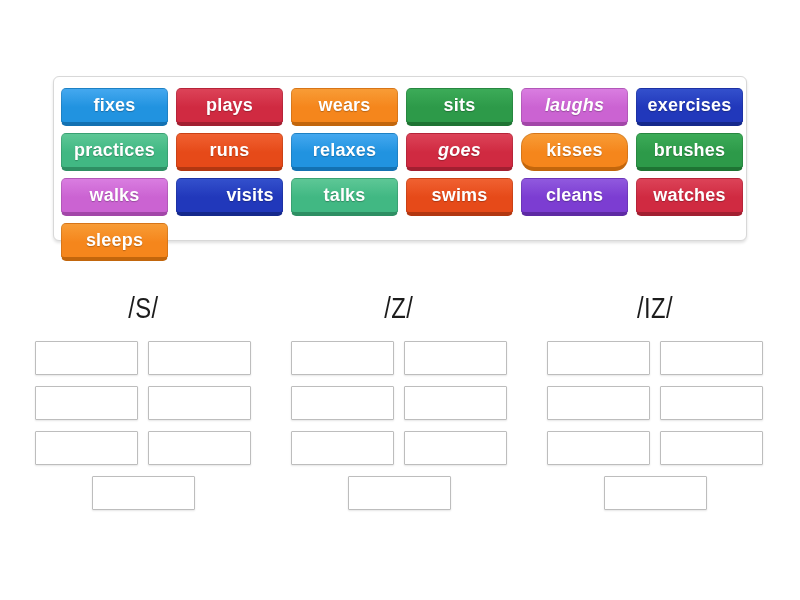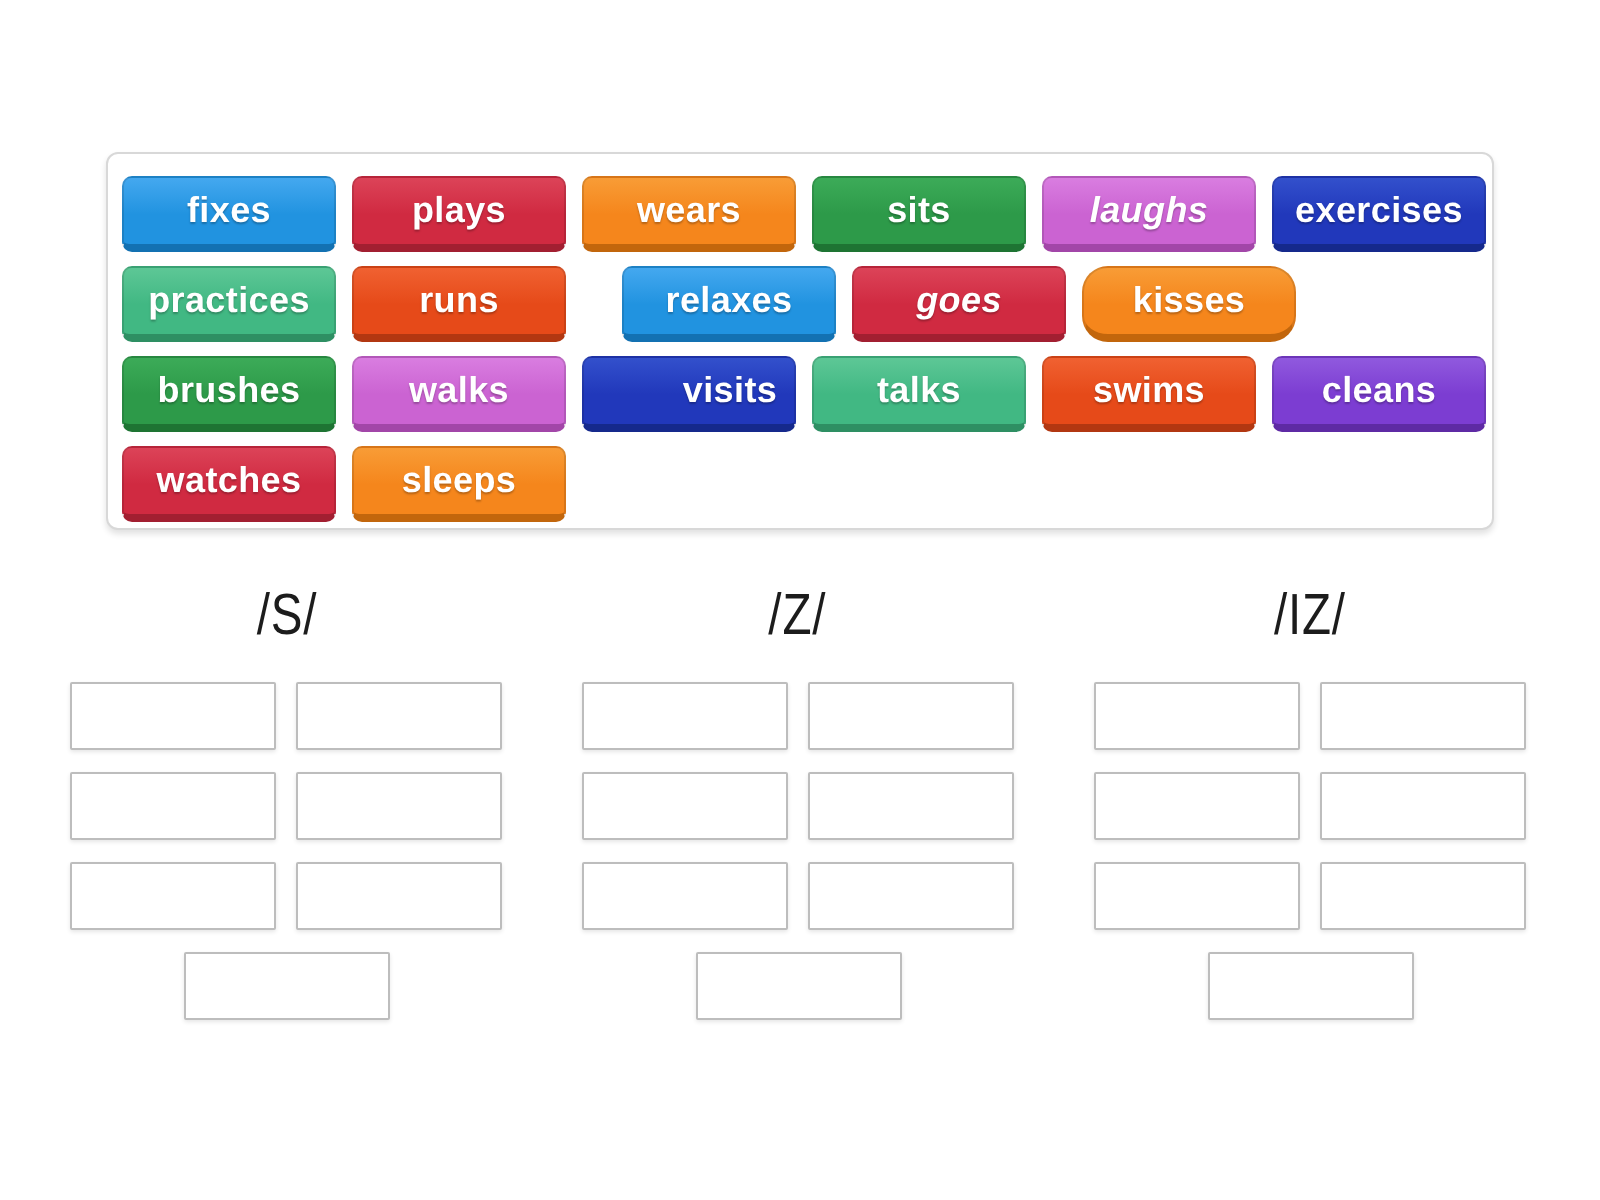--- a/index.html
+++ b/index.html
@@ -3,21 +3,21 @@
 <meta charset="utf-8">
 <style>
   * { margin: 0; padding: 0; box-sizing: border-box; }
   html, body { width: 800px; height: 600px; background: #ffffff; overflow: hidden; }
   body { font-family: "Liberation Sans", sans-serif; position: relative; }
 
   
   .word-bank {
     position: absolute;
     left: 53px; top: 76px;
-    width: 694px; height: 189px;
+    width: 694px; height: 165px;
     background: #ffffff;
     border: 1px solid #d8d8d8;
     border-radius: 6px;
     box-shadow: 0 2px 3px rgba(0,0,0,0.12);
     padding: 11px 0 0 7px;
     display: flex;
     flex-wrap: wrap;
     align-content: flex-start;
     gap: 7px 8px;
     align-items: center;
@@ -86,21 +86,21 @@
 
 <div class="word-bank" id="word-bank">
     <div class="tile" style="background: linear-gradient(rgb(68, 168, 239) 0%, rgb(33, 147, 224) 55%); border-bottom-color: rgb(19, 113, 178);">fixes</div>
     <div class="tile" style="background: linear-gradient(rgb(220, 67, 88) 0%, rgb(208, 42, 65) 55%); border-bottom-color: rgb(162, 31, 49);">plays</div>
     <div class="tile" style="background: linear-gradient(rgb(248, 156, 54) 0%, rgb(245, 134, 28) 55%); border-bottom-color: rgb(194, 102, 12);">wears</div>
     <div class="tile" style="background: linear-gradient(rgb(60, 171, 88) 0%, rgb(45, 154, 73) 55%); border-bottom-color: rgb(30, 116, 51);">sits</div>
     <div class="tile" style="background: linear-gradient(rgb(217, 125, 224) 0%, rgb(203, 99, 210) 55%); border-bottom-color: rgb(162, 70, 168); font-style: italic;">laughs</div>
     <div class="tile" style="background: linear-gradient(rgb(51, 80, 204) 0%, rgb(33, 56, 187) 55%); border-bottom-color: rgb(21, 41, 140);">exercises</div>
     <div class="tile" style="background: linear-gradient(rgb(93, 199, 150) 0%, rgb(65, 184, 131) 55%); border-bottom-color: rgb(46, 143, 99);">practices</div>
     <div class="tile" style="background: linear-gradient(rgb(240, 97, 49) 0%, rgb(230, 74, 25) 55%); border-bottom-color: rgb(178, 55, 17);">runs</div>
-    <div class="tile" style="background: linear-gradient(rgb(68, 168, 239) 0%, rgb(33, 147, 224) 55%); border-bottom-color: rgb(19, 113, 178); margin-left: 20px;">relaxes</div>
+    <div class="tile" style="background: linear-gradient(rgb(68, 168, 239) 0%, rgb(33, 147, 224) 55%); border-bottom-color: rgb(19, 113, 178);">relaxes</div>
     <div class="tile" style="background: linear-gradient(rgb(220, 67, 88) 0%, rgb(208, 42, 65) 55%); border-bottom-color: rgb(162, 31, 49); font-style: italic;">goes</div>
     <div class="tile" style="background: linear-gradient(rgb(248, 156, 54) 0%, rgb(245, 134, 28) 55%); border-bottom-color: rgb(194, 102, 12); border-radius: 13px;">kisses</div>
     <div class="tile" style="background: linear-gradient(rgb(60, 171, 88) 0%, rgb(45, 154, 73) 55%); border-bottom-color: rgb(30, 116, 51);">brushes</div>
     <div class="tile" style="background: linear-gradient(rgb(217, 125, 224) 0%, rgb(203, 99, 210) 55%); border-bottom-color: rgb(162, 70, 168);">walks</div>
     <div class="tile" style="background: linear-gradient(rgb(51, 80, 204) 0%, rgb(33, 56, 187) 55%); border-bottom-color: rgb(21, 41, 140); padding-left: 41px;">visits</div>
     <div class="tile" style="background: linear-gradient(rgb(93, 199, 150) 0%, rgb(65, 184, 131) 55%); border-bottom-color: rgb(46, 143, 99);">talks</div>
     <div class="tile" style="background: linear-gradient(rgb(240, 97, 49) 0%, rgb(230, 74, 25) 55%); border-bottom-color: rgb(178, 55, 17);">swims</div>
     <div class="tile" style="background: linear-gradient(rgb(144, 89, 222) 0%, rgb(124, 61, 210) 55%); border-bottom-color: rgb(94, 42, 164);">cleans</div>
     <div class="tile" style="background: linear-gradient(rgb(220, 67, 88) 0%, rgb(208, 42, 65) 55%); border-bottom-color: rgb(162, 31, 49);">watches</div>
     <div class="tile" style="background: linear-gradient(rgb(248, 156, 54) 0%, rgb(245, 134, 28) 55%); border-bottom-color: rgb(194, 102, 12);">sleeps</div>

